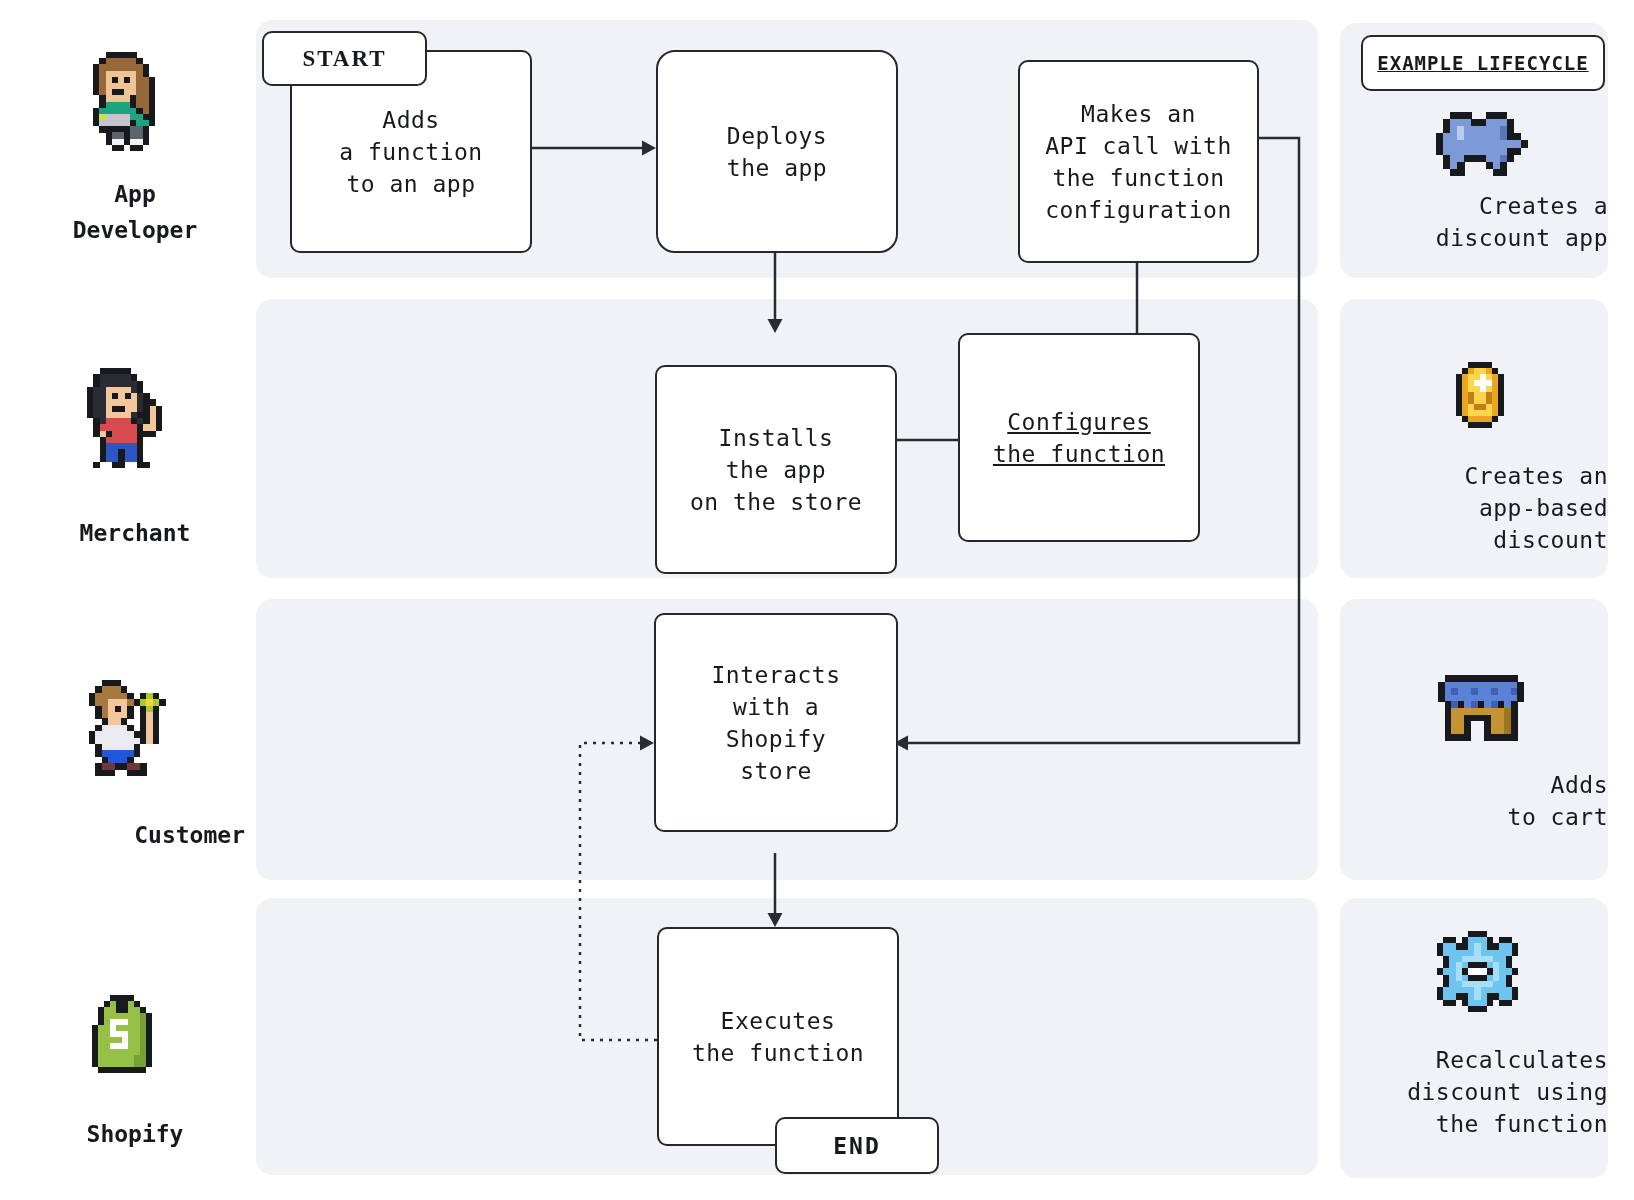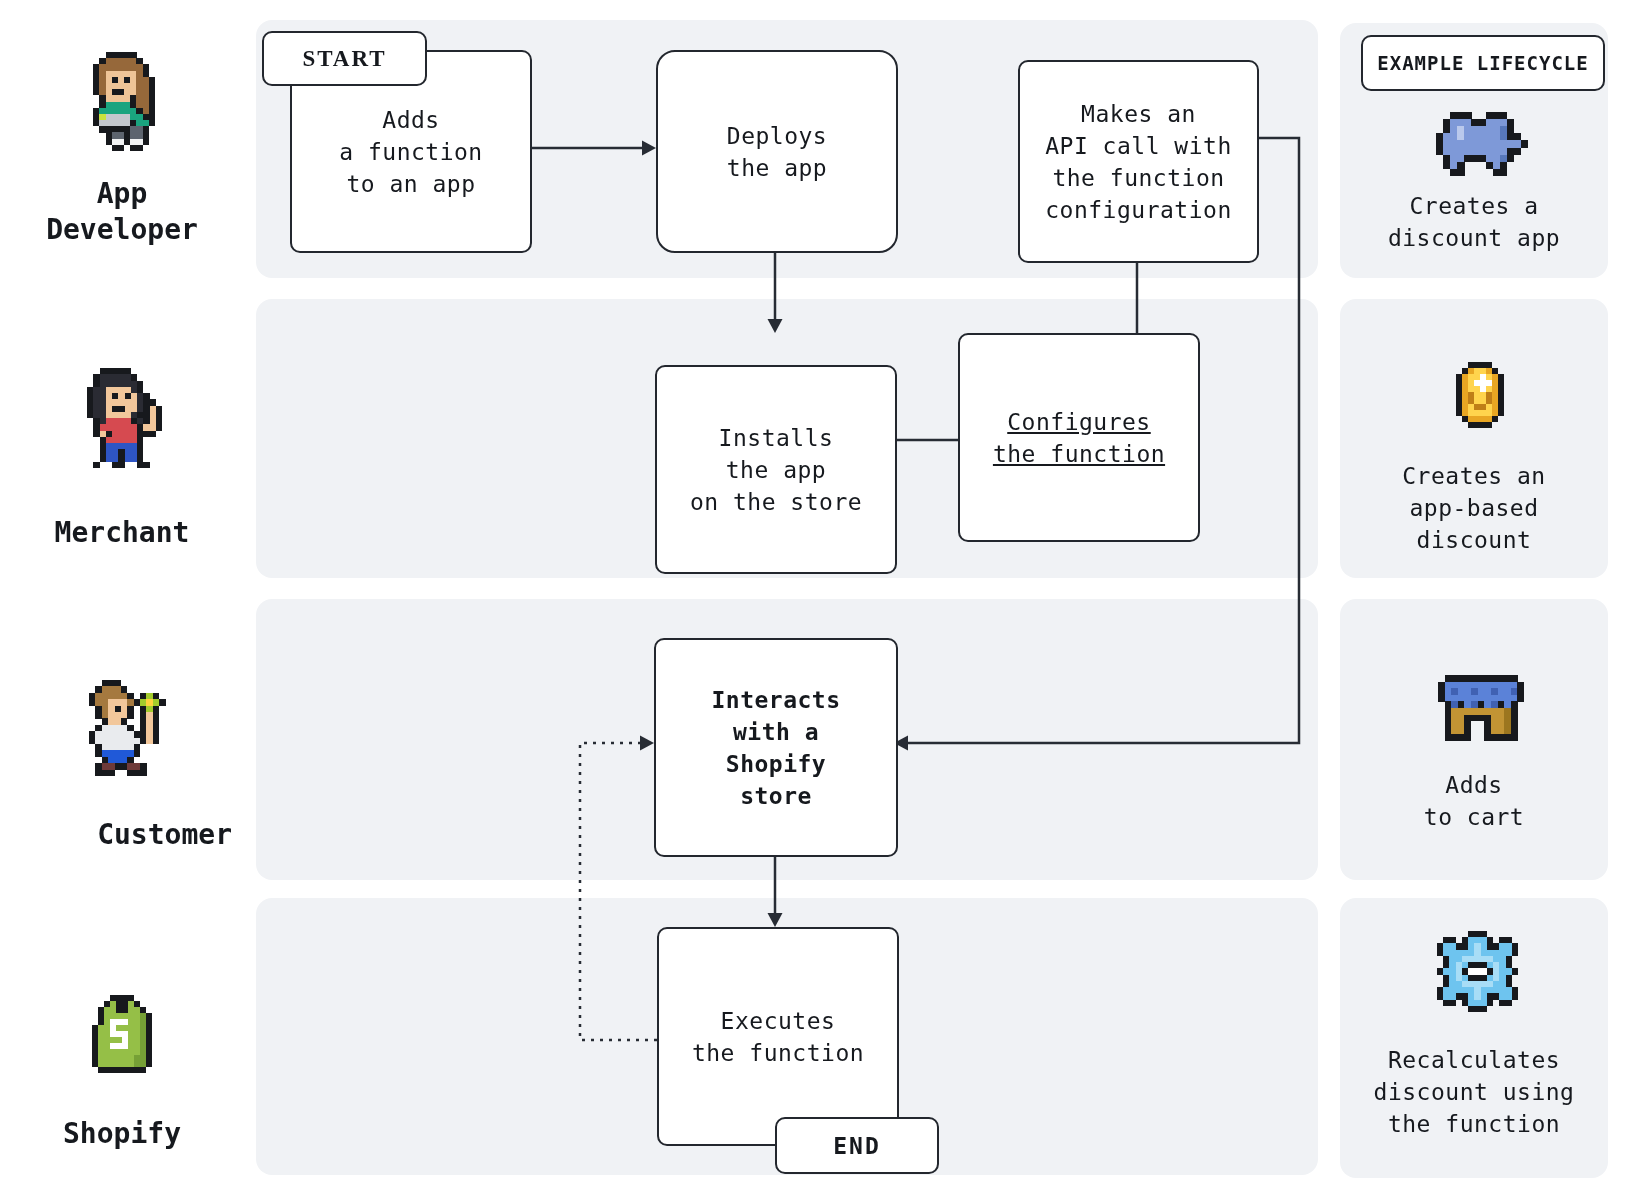--- a/index.html
+++ b/index.html
@@ -18,48 +18,48 @@
   #card-3{top:898px;height:280px;}
 
   .fbox{position:absolute;background:#ffffff;border:2.4px solid var(--border,#23272e);border-radius:10px;
     display:flex;align-items:center;justify-content:center;text-align:center;
     font-size:23px;line-height:32px;letter-spacing:.5px;white-space:pre-line;z-index:3;}
   #box-adds{left:290px;top:50px;width:238px;height:199px;}
   #box-deploys{left:656px;top:50px;width:238px;height:199px;border-radius:19px;}
   #box-api{left:1018px;top:60px;width:237px;height:199px;}
   #box-installs{left:655px;top:333px;width:238px;height:205px;margin-top:32px;}
   #box-configures{left:958px;top:333px;width:238px;height:205px;text-decoration:underline;}
-  #box-interacts{left:654px;top:638px;width:240px;height:215px;font-weight:bold;}
+  #box-interacts{left:654px;top:613px;width:240px;height:215px;}
   #box-executes{left:657px;top:927px;width:238px;height:215px;}
 
   .badge{position:absolute;background:#ffffff;border:2.4px solid var(--border,#23272e);border-radius:10px;
     display:flex;align-items:center;justify-content:center;text-align:center;
     font-weight:bold;font-size:23px;letter-spacing:2px;z-index:5;}
   #badge-start{left:262px;top:31px;width:161px;height:51px;font-family:Liberation Serif, serif;}
   #badge-end{left:775px;top:1117px;width:160px;height:53px;}
-  #badge-lifecycle{left:1361px;top:35px;width:240px;height:52px;font-size:19px;letter-spacing:1px;z-index:4;}
+  #badge-lifecycle{left:1361px;top:35px;width:240px;height:52px;font-size:19px;letter-spacing:1px;z-index:4;text-decoration:underline;}
 
   .actor{position:absolute;z-index:2;}
   #sprite-developer{left:87px;top:52px;width:74px;height:99px;}
   #sprite-merchant{left:87px;top:368px;width:75px;height:100px;}
   #sprite-customer{left:89px;top:680px;width:83px;height:96px;}
   #sprite-shopify{left:92px;top:995px;width:66px;height:78px;}
-  .actor-label{position:absolute;left:12px;width:220px;text-align:center;font-weight:bold;
-    font-size:28px;line-height:36px;white-space:pre-line;}
+  .actor-label{position:absolute;left:25px;width:220px;text-align:center;font-weight:bold;
+    font-size:23px;line-height:36px;white-space:pre-line;}
   #label-developer{top:176px;}
   #label-merchant{top:515px;}
   #label-customer{top:817px;text-align:right;}
   #label-shopify{top:1116px;}
 
   .card-icon{position:absolute;z-index:2;}
   #icon-puzzle{left:1436px;top:112px;width:92px;height:64px;}
   #icon-coin{left:1456px;top:362px;width:48px;height:66px;}
   #icon-storefront{left:1438px;top:675px;width:86px;height:66px;}
   #icon-gear{left:1437px;top:931px;width:81px;height:81px;}
-  .card-text{position:absolute;left:1340px;width:268px;text-align:center;
+  .card-text{position:absolute;left:1340px;width:268px;text-align:right;
     font-size:23px;line-height:32px;letter-spacing:.5px;white-space:pre-line;}
   #text-card-0{top:190px;}
   #text-card-1{top:460px;}
   #text-card-2{top:769px;}
   #text-card-3{top:1044px;}
 
   #arrows{position:absolute;left:0;top:0;width:1634px;height:1200px;z-index:2;color:var(--arrow,#272c34);}
 </style>
 </head>
 <body>

